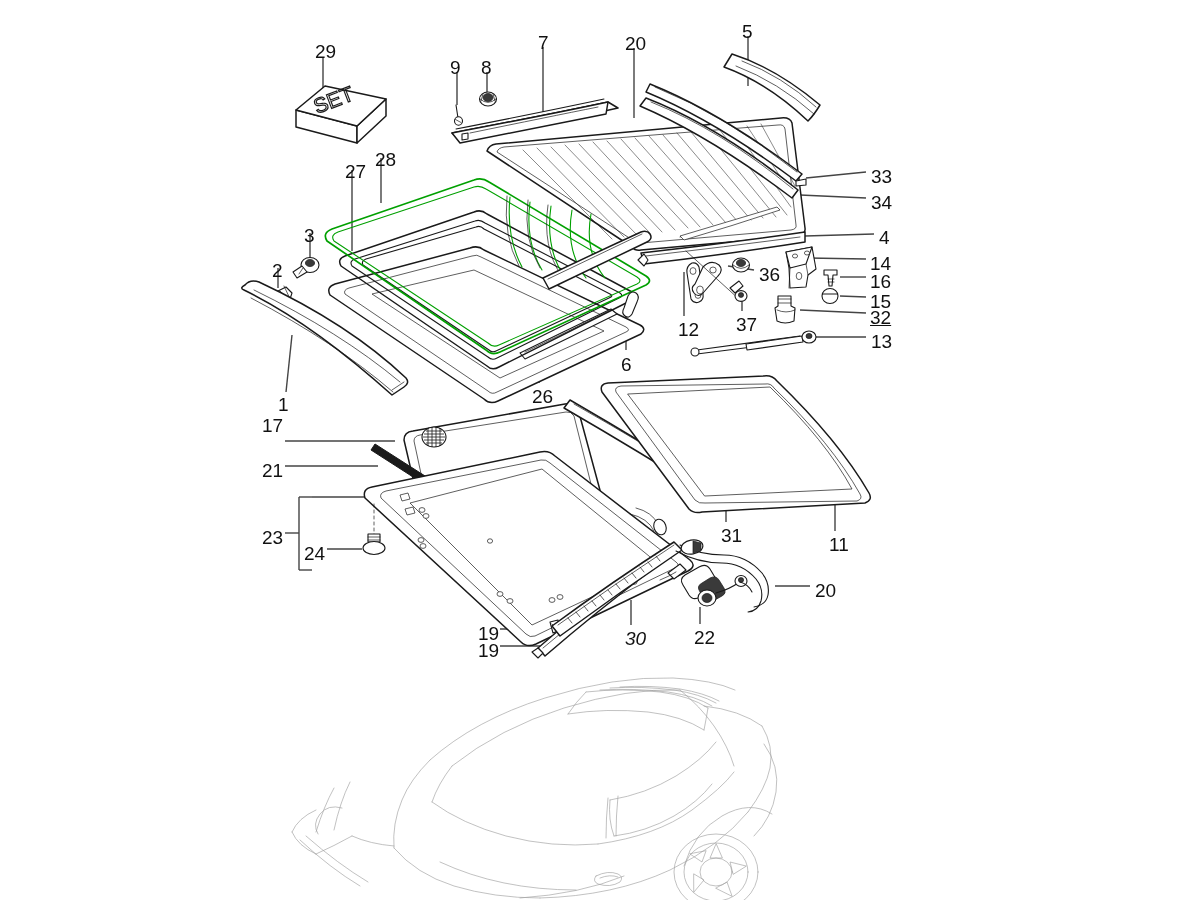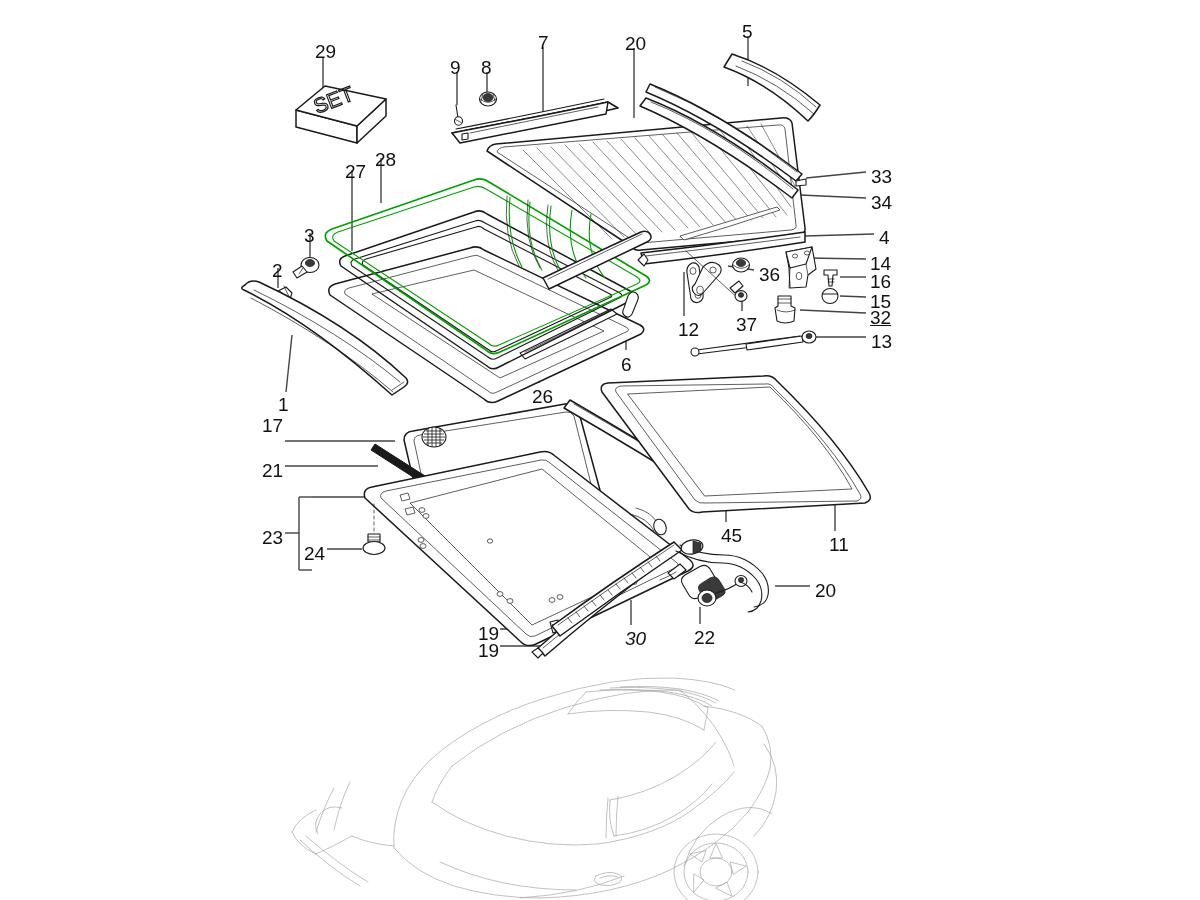--- a/index.html
+++ b/index.html
@@ -529,21 +529,21 @@
       <div class="callout" style="left: 815px; top: 581px;">20</div>
       <div class="callout" style="left: 262px; top: 461px;">21</div>
       <div class="callout" style="left: 694px; top: 628px;">22</div>
       <div class="callout" style="left: 262px; top: 528px;">23</div>
       <div class="callout" style="left: 304px; top: 544px;">24</div>
       <div class="callout" style="left: 532px; top: 387px;">26</div>
       <div class="callout" style="left: 345px; top: 162px;">27</div>
       <div class="callout" style="left: 375px; top: 150px;">28</div>
       <div class="callout" style="left: 315px; top: 42px;">29</div>
       <div class="callout" style="left: 625px; top: 629px; font-style: italic;">30</div>
-      <div class="callout" style="left: 721px; top: 526px;">45</div>
+      <div class="callout" style="left: 721px; top: 526px;">31</div>
       <div class="callout" style="left: 870px; top: 308px; text-decoration: underline;">32</div>
       <div class="callout" style="left: 871px; top: 167px;">33</div>
       <div class="callout" style="left: 871px; top: 193px;">34</div>
       <div class="callout" style="left: 759px; top: 265px;">36</div>
       <div class="callout" style="left: 736px; top: 315px;">37</div>
     </div>
 
 </div>
 
 </body></html>

